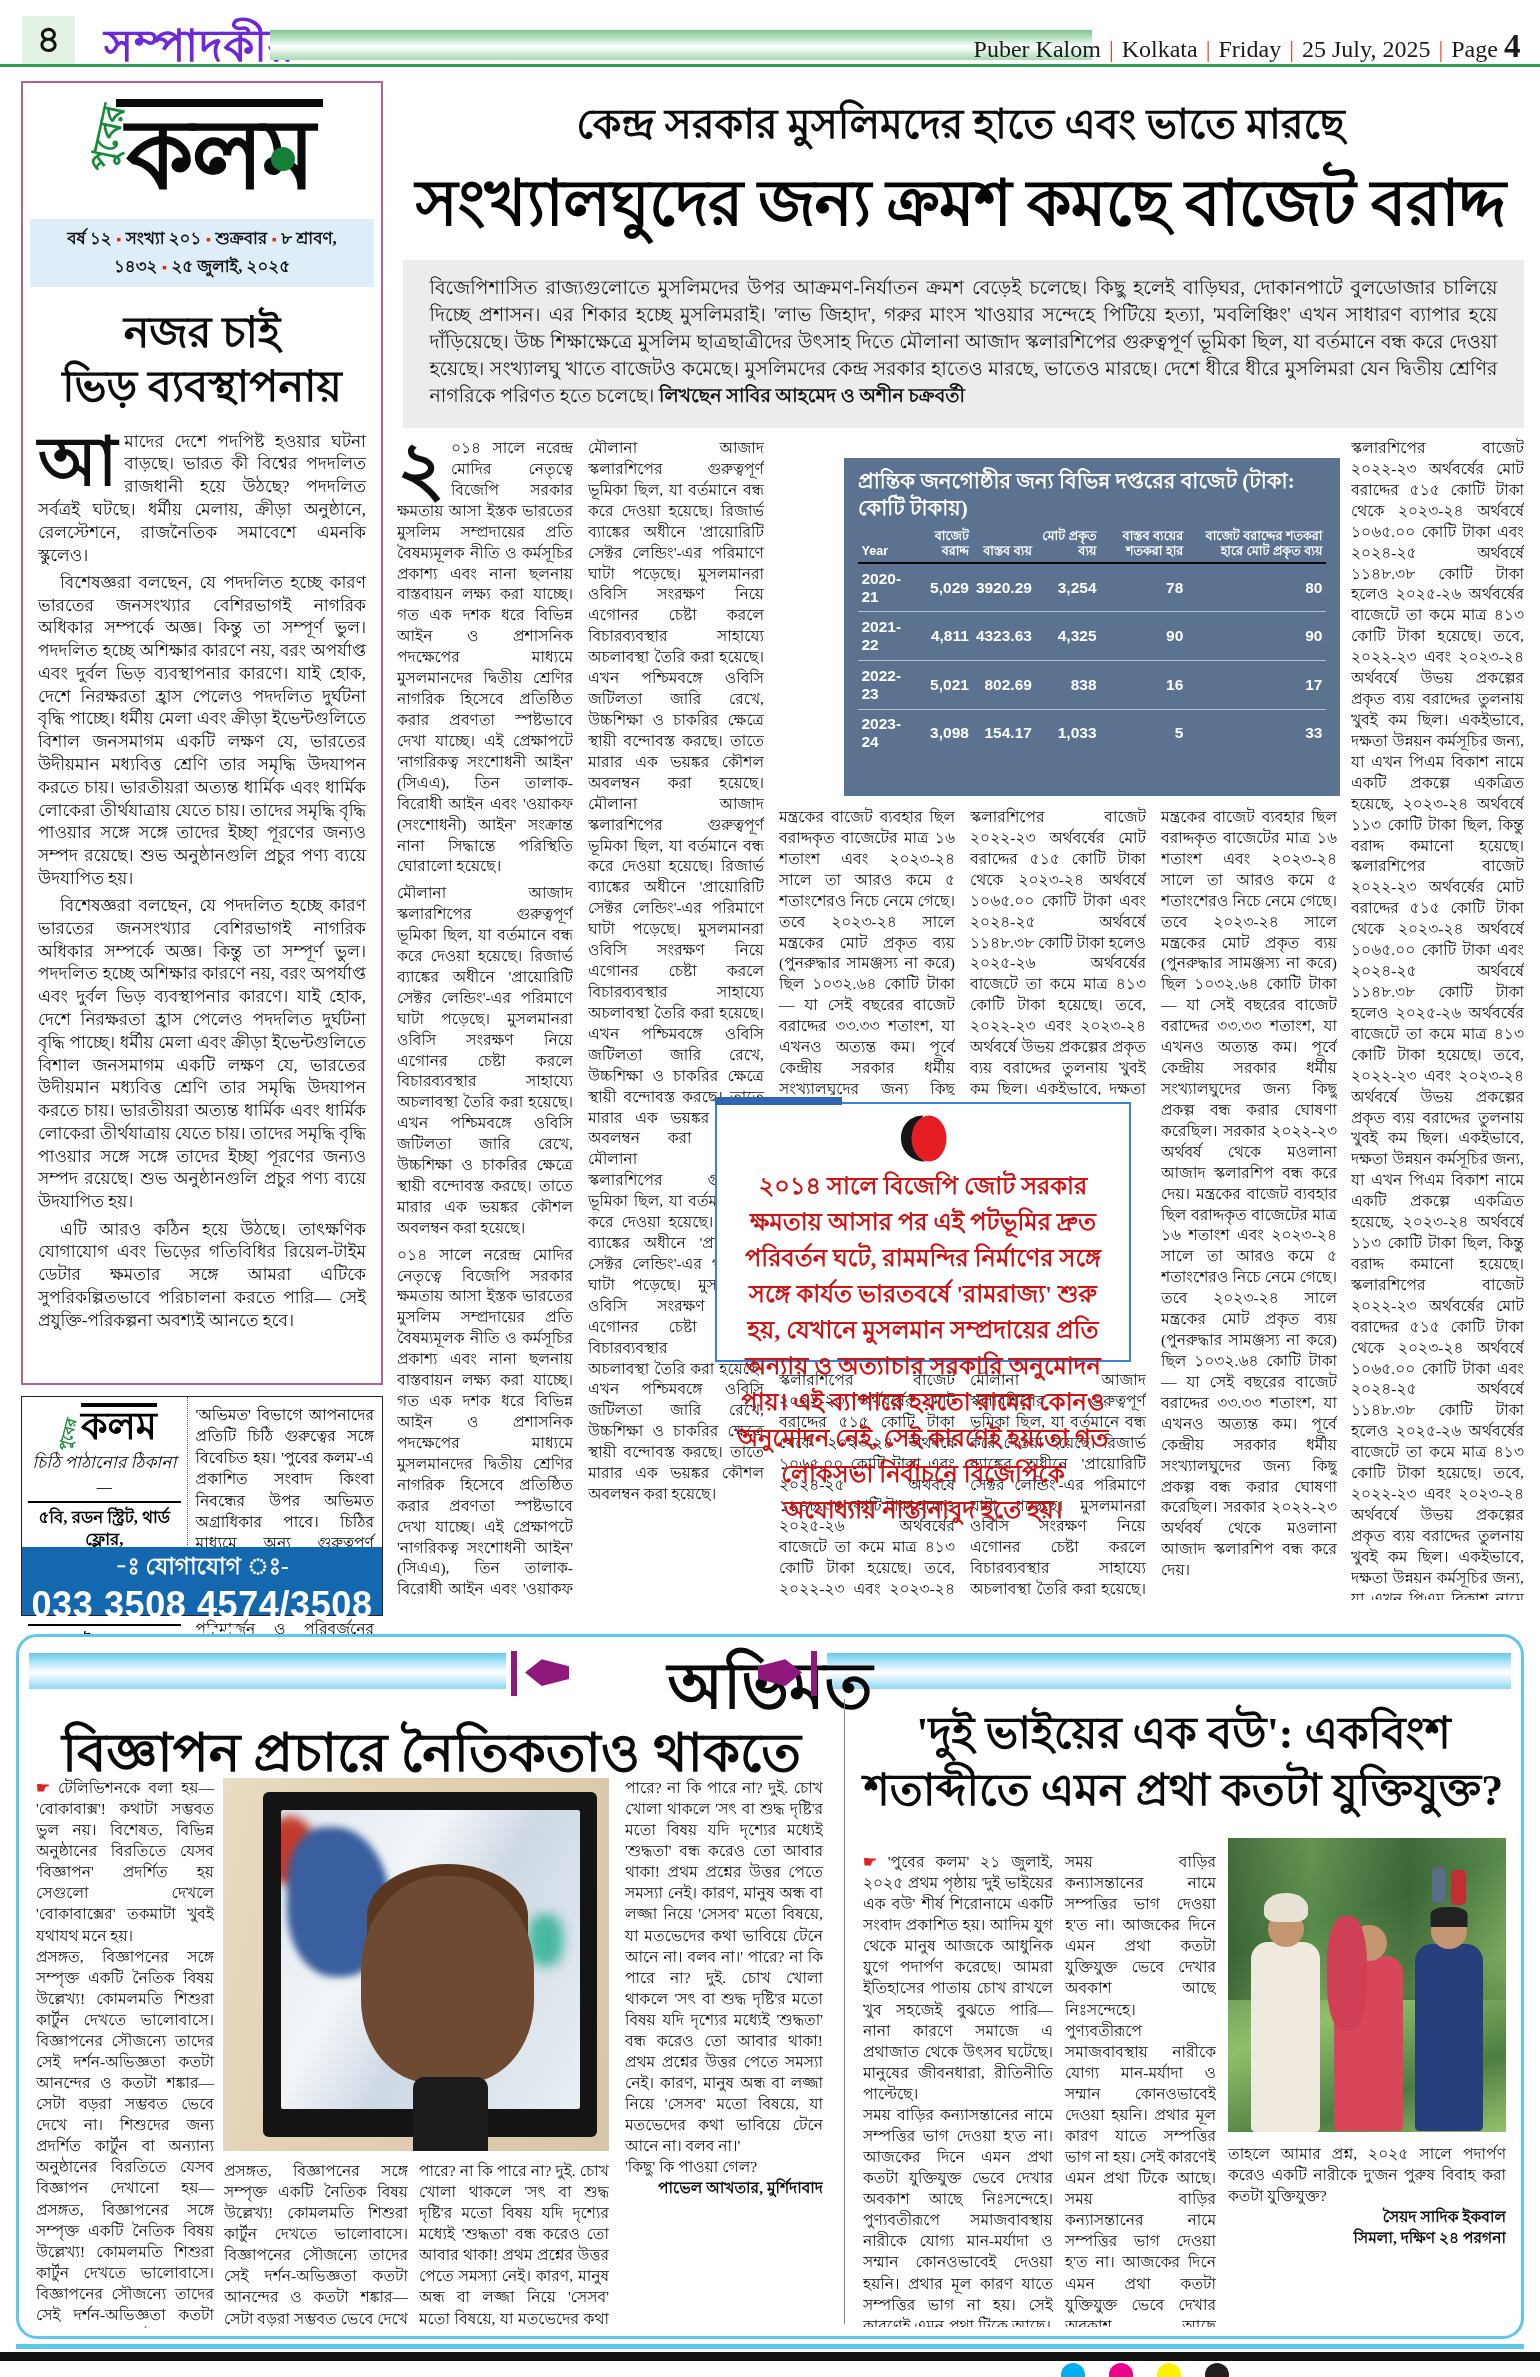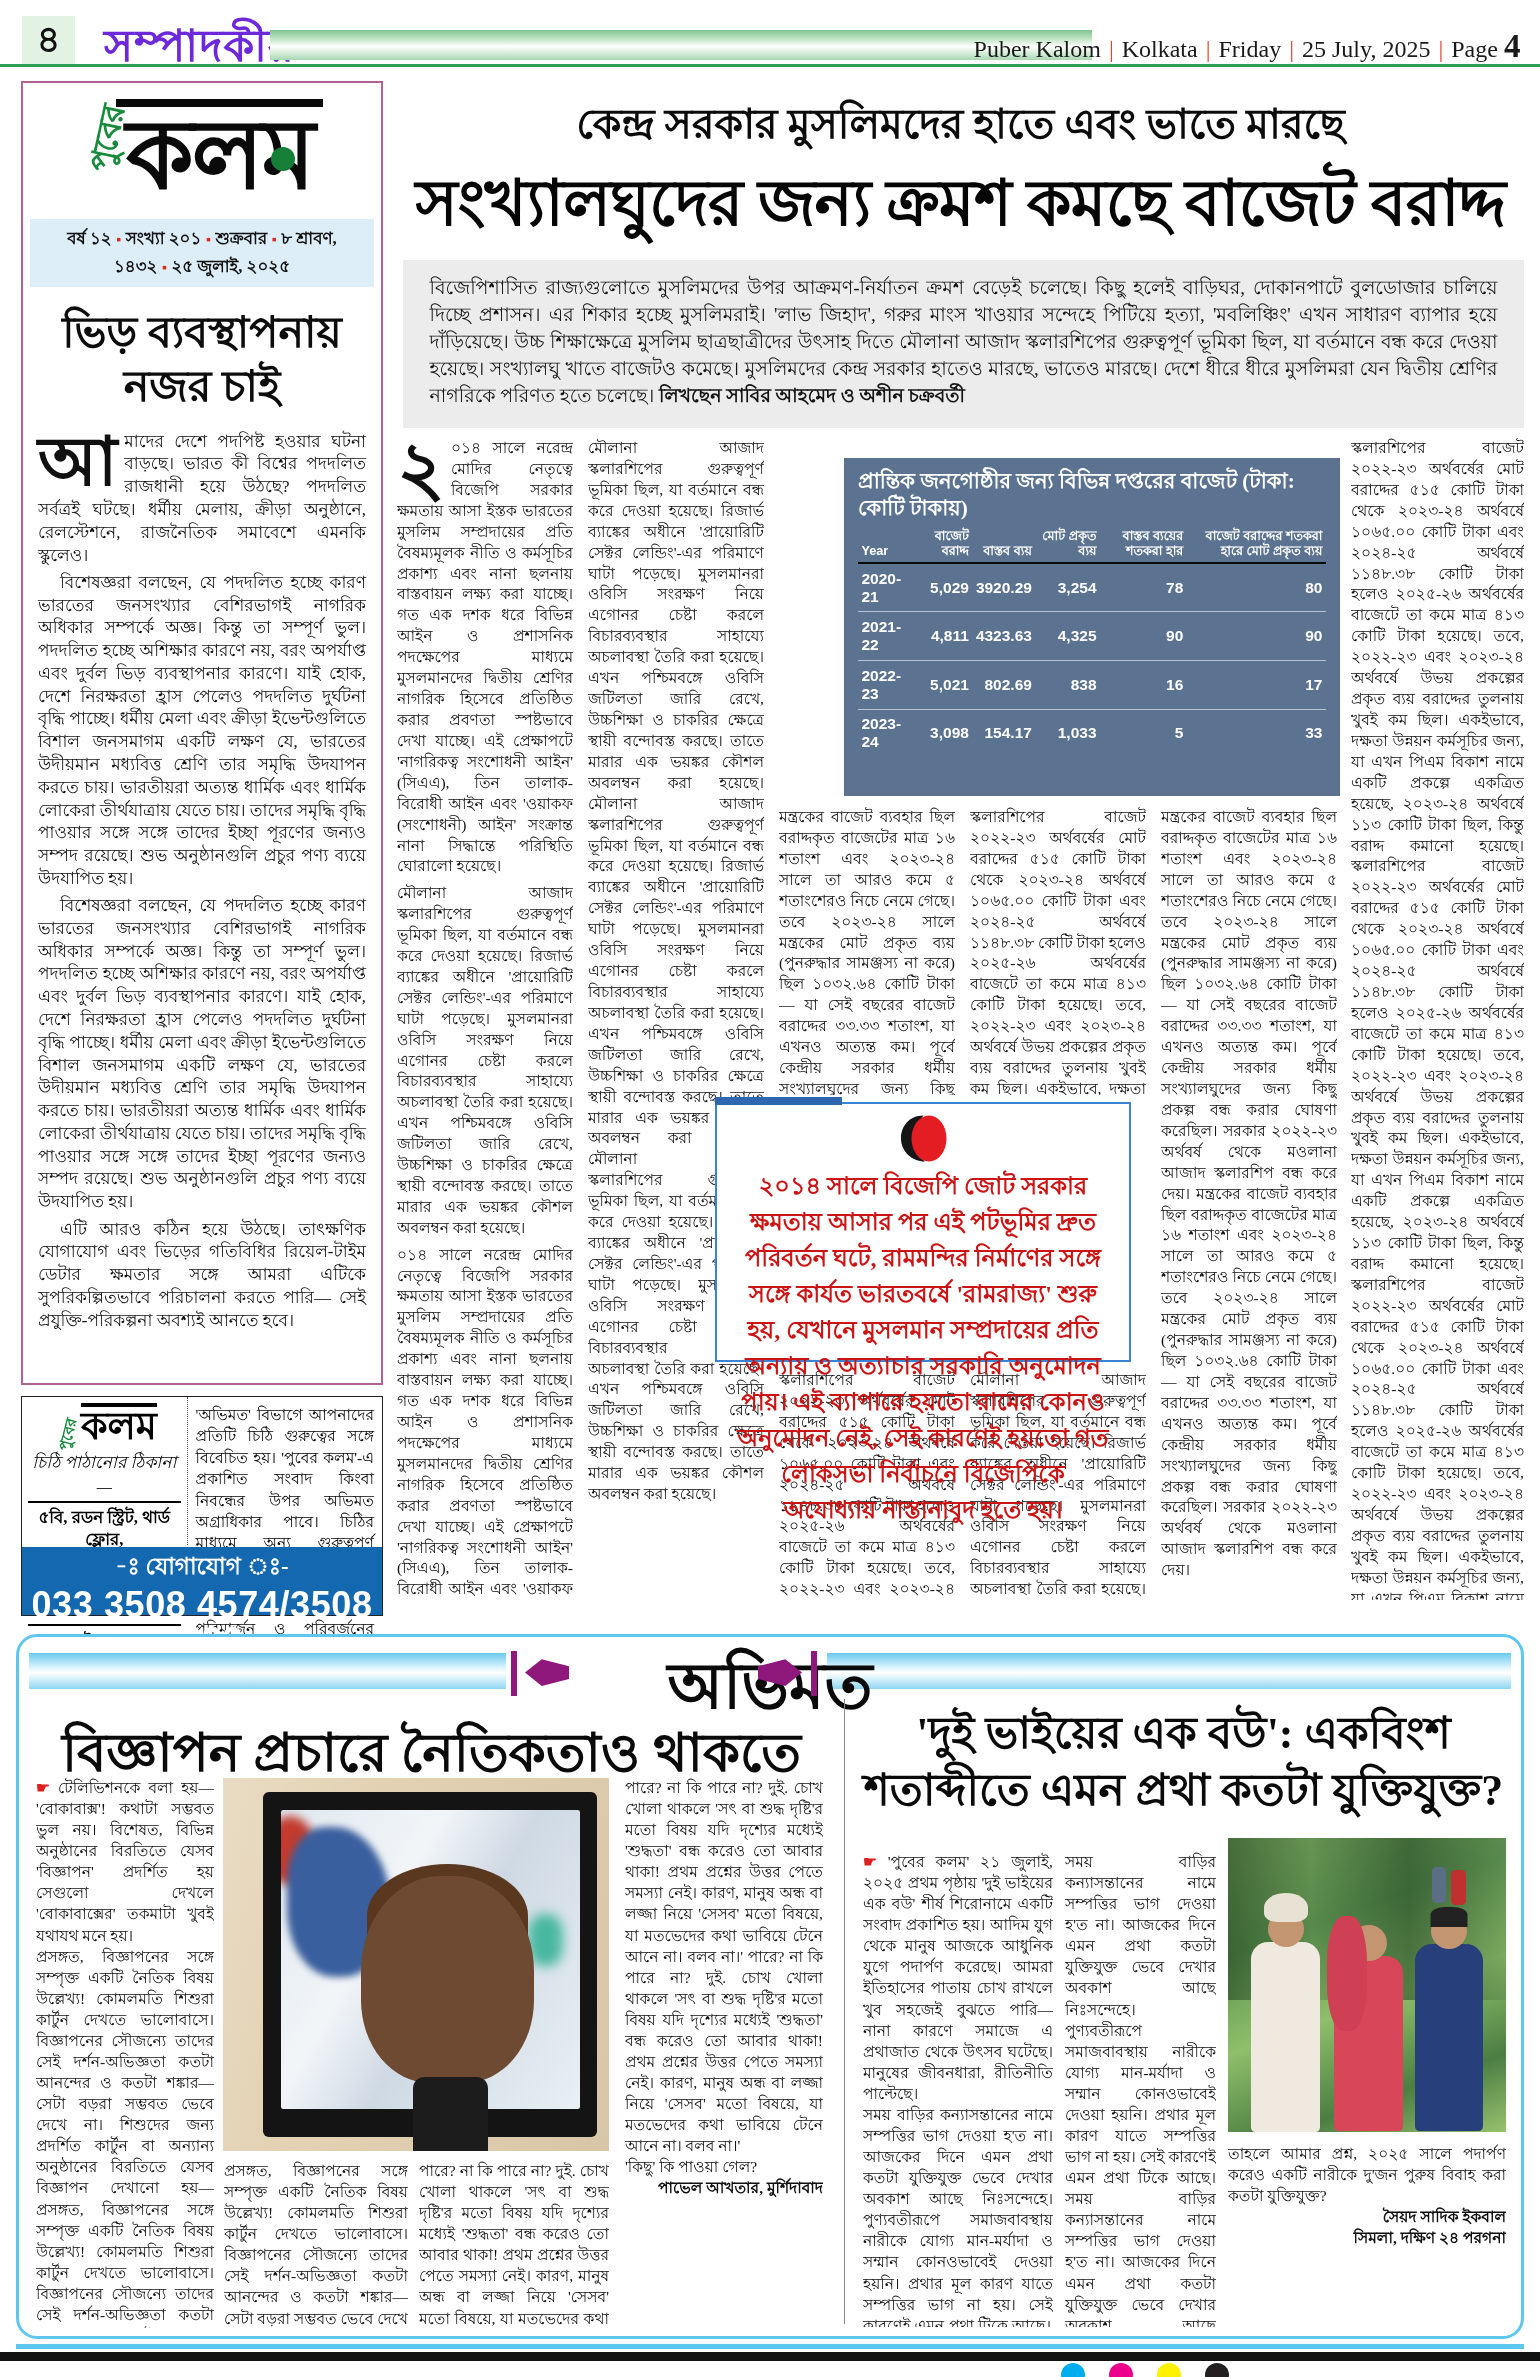--- a/index.html
+++ b/index.html
@@ -145,22 +145,22 @@
   <div class="edit-box">
     <div class="masthead">
       <span class="brand-top">পুবের</span>
       <span class="brand-main">কলম</span>
       <span class="brand-dot"></span>
     </div>
     <div class="date-strip">
       <span>বর্ষ ১২</span><span class="rsq">▪</span><span>সংখ্যা ২০১</span><span class="rsq">▪</span><span>শুক্রবার</span><span class="rsq">▪</span><span>৮ শ্রাবণ, ১৪৩২</span><span class="rsq">▪</span><span>২৫ জুলাই, ২০২৫</span>
     </div>
     <div class="edit-title">
+      <div>নজর চাই</div>
       <div>ভিড় ব্যবস্থাপনায়</div>
-      <div>নজর চাই</div>
     </div>
     <div class="edit-body">
       <p class="first"><span class="dropcap">আ</span><span>মাদের দেশে পদপিষ্ট হওয়ার ঘটনা বাড়ছে। ভারত কী বিশ্বের পদদলিত রাজধানী হয়ে উঠছে? পদদলিত সর্বত্রই ঘটছে। ধর্মীয় মেলায়, ক্রীড়া অনুষ্ঠানে, রেলস্টেশনে, রাজনৈতিক সমাবেশে এমনকি স্কুলেও।</span></p>
       <p>বিশেষজ্ঞরা বলছেন, যে পদদলিত হচ্ছে কারণ ভারতের জনসংখ্যার বেশিরভাগই নাগরিক অধিকার সম্পর্কে অজ্ঞ। কিন্তু তা সম্পূর্ণ ভুল। পদদলিত হচ্ছে অশিক্ষার কারণে নয়, বরং অপর্যাপ্ত এবং দুর্বল ভিড় ব্যবস্থাপনার কারণে। যাই হোক, দেশে নিরক্ষরতা হ্রাস পেলেও পদদলিত দুর্ঘটনা বৃদ্ধি পাচ্ছে। ধর্মীয় মেলা এবং ক্রীড়া ইভেন্টগুলিতে বিশাল জনসমাগম একটি লক্ষণ যে, ভারতের উদীয়মান মধ্যবিত্ত শ্রেণি তার সমৃদ্ধি উদযাপন করতে চায়। ভারতীয়রা অত্যন্ত ধার্মিক এবং ধার্মিক লোকেরা তীর্থযাত্রায় যেতে চায়। তাদের সমৃদ্ধি বৃদ্ধি পাওয়ার সঙ্গে সঙ্গে তাদের ইচ্ছা পূরণের জন্যও সম্পদ রয়েছে। শুভ অনুষ্ঠানগুলি প্রচুর পণ্য ব্যয়ে উদযাপিত হয়।</p>
       <p>বিশেষজ্ঞরা বলছেন, যে পদদলিত হচ্ছে কারণ ভারতের জনসংখ্যার বেশিরভাগই নাগরিক অধিকার সম্পর্কে অজ্ঞ। কিন্তু তা সম্পূর্ণ ভুল। পদদলিত হচ্ছে অশিক্ষার কারণে নয়, বরং অপর্যাপ্ত এবং দুর্বল ভিড় ব্যবস্থাপনার কারণে। যাই হোক, দেশে নিরক্ষরতা হ্রাস পেলেও পদদলিত দুর্ঘটনা বৃদ্ধি পাচ্ছে। ধর্মীয় মেলা এবং ক্রীড়া ইভেন্টগুলিতে বিশাল জনসমাগম একটি লক্ষণ যে, ভারতের উদীয়মান মধ্যবিত্ত শ্রেণি তার সমৃদ্ধি উদযাপন করতে চায়। ভারতীয়রা অত্যন্ত ধার্মিক এবং ধার্মিক লোকেরা তীর্থযাত্রায় যেতে চায়। তাদের সমৃদ্ধি বৃদ্ধি পাওয়ার সঙ্গে সঙ্গে তাদের ইচ্ছা পূরণের জন্যও সম্পদ রয়েছে। শুভ অনুষ্ঠানগুলি প্রচুর পণ্য ব্যয়ে উদযাপিত হয়।</p>
       <p>এটি আরও কঠিন হয়ে উঠছে। তাৎক্ষণিক যোগাযোগ এবং ভিড়ের গতিবিধির রিয়েল-টাইম ডেটার ক্ষমতার সঙ্গে আমরা এটিকে সুপরিকল্পিতভাবে পরিচালনা করতে পারি— সেই প্রযুক্তি-পরিকল্পনা অবশ্যই আনতে হবে।</p>
     </div>
   </div>
 
   <div class="contact-box">

